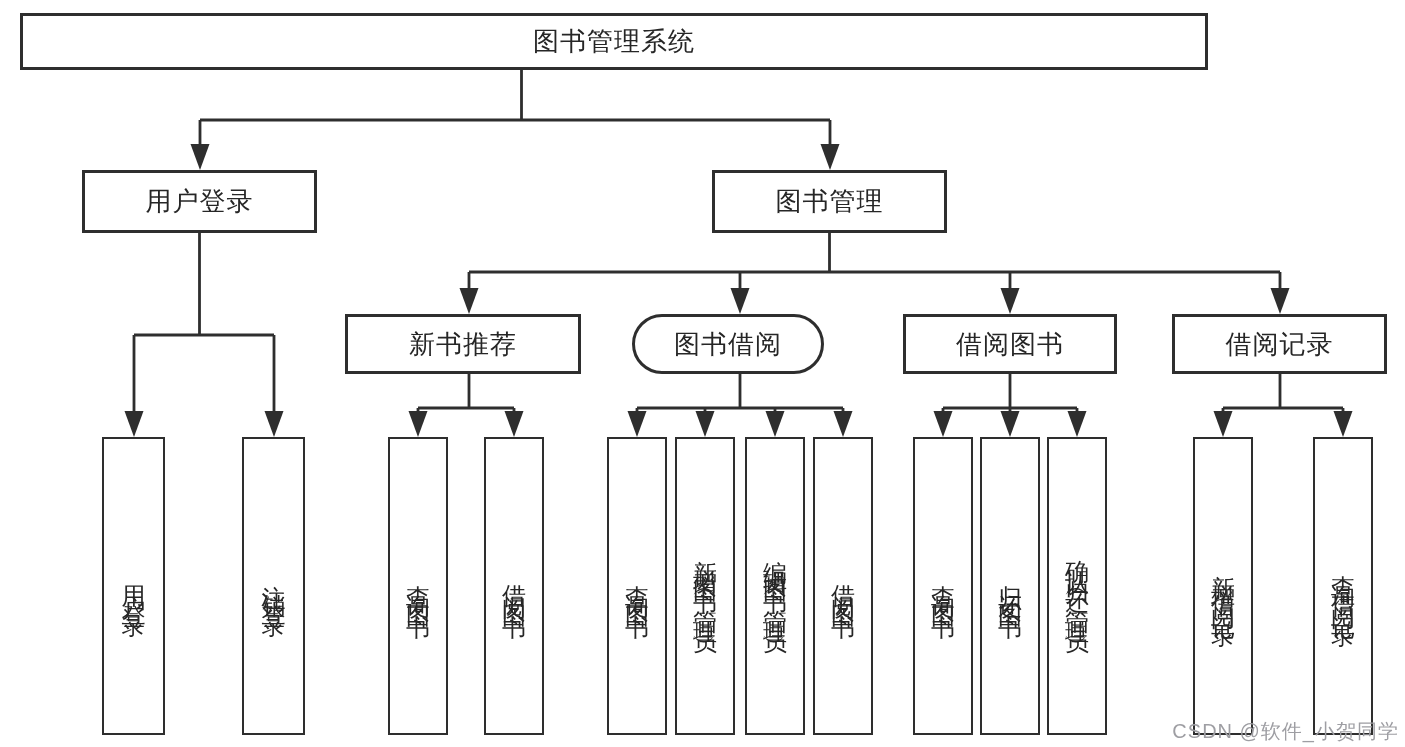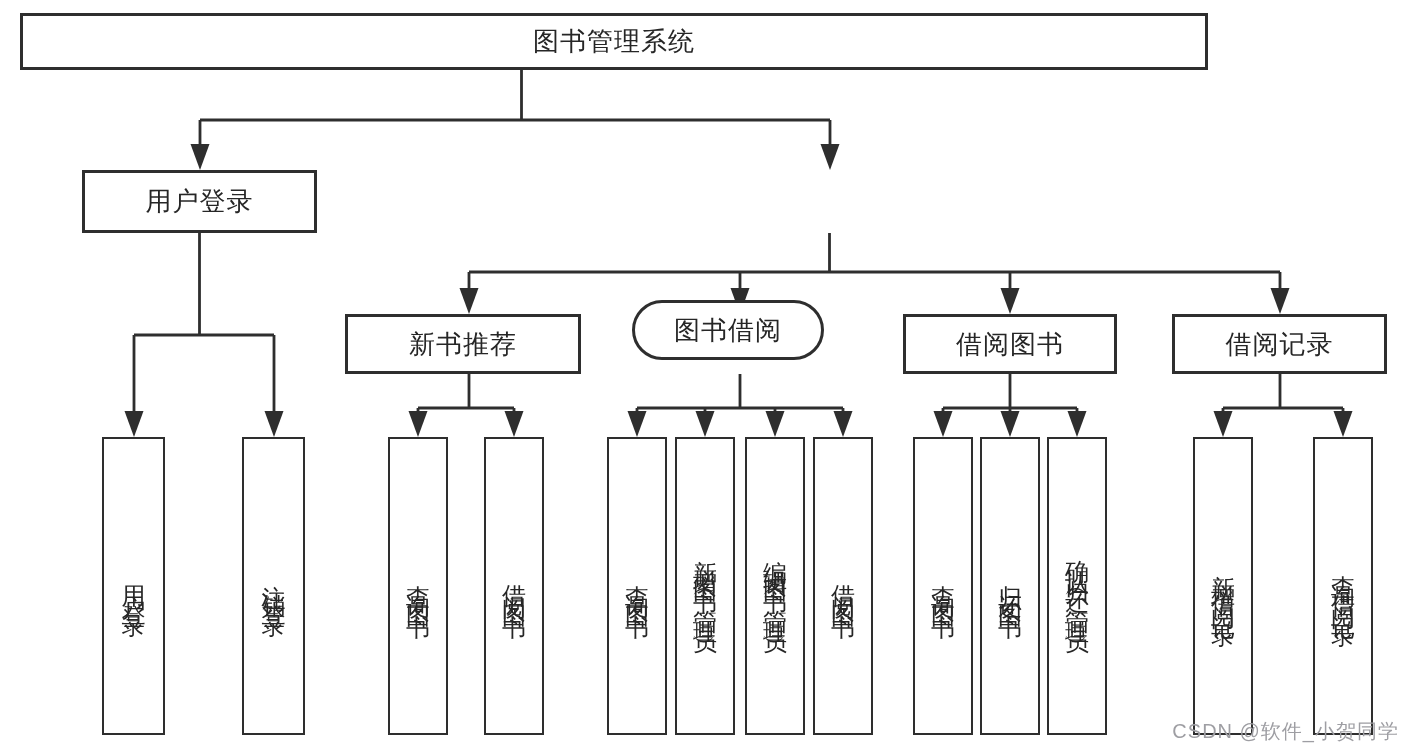--- a/index.html
+++ b/index.html
@@ -92,23 +92,24 @@
     <g>
       <path d="M1280 374 V408 M1223 408 H1343 M1223 408 V414 M1343 408 V414"></path>
       <polygon points="1213.5,411 1232.5,411 1223,437"></polygon>
       <polygon points="1333.5,411 1352.5,411 1343,437"></polygon>
     </g>
   </svg>
 
   <div class="node h-node root-node" style="left:20px;top:13px;width:1188px;height:57px;">图书管理系统</div>
 
   <div class="node h-node" style="left:82px;top:170px;width:235px;height:63px;">用户登录</div>
+  <div class="node h-node" style="left:712px;top:170px;width:235px;height:63px;">图书管理</div>
 
   <div class="node h-node" style="left:345px;top:314px;width:236px;height:60px;">新书推荐</div>
-  <div class="node h-node" style="left:632px;top:300px;width:192px;height:60px;border-radius:30px;">图书借阅</div>
+  <div class="node h-node" style="left:632px;top:314px;width:192px;height:60px;border-radius:30px;">图书借阅</div>
   <div class="node h-node" style="left:903px;top:314px;width:214px;height:60px;">借阅图书</div>
   <div class="node h-node" style="left:1172px;top:314px;width:215px;height:60px;">借阅记录</div>
 
   <div class="node leaf v-text" style="left:102px;top:437px;width:63px;height:298px;">用户登录</div>
   <div class="node leaf v-text" style="left:242px;top:437px;width:63px;height:298px;">注销登录</div>
 
   <div class="node leaf v-text" style="left:388px;top:437px;width:60px;height:298px;">查询图书</div>
   <div class="node leaf v-text" style="left:484px;top:437px;width:60px;height:298px;">借阅图书</div>
 
   <div class="node leaf v-text" style="left:607px;top:437px;width:60px;height:298px;">查询图书</div>

